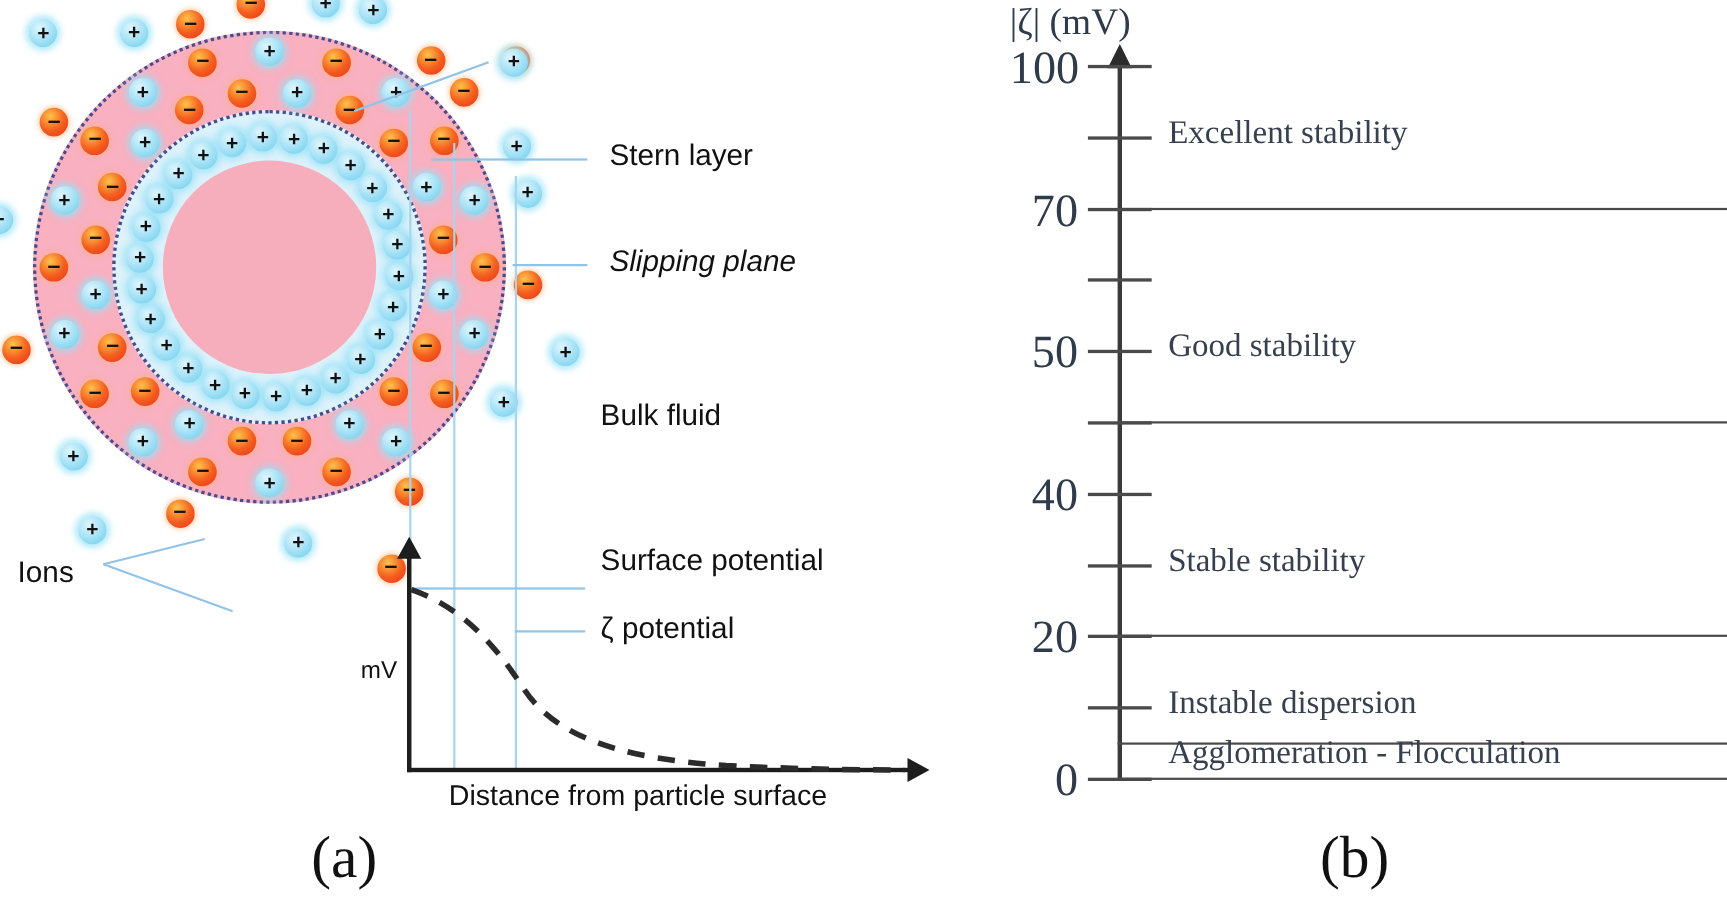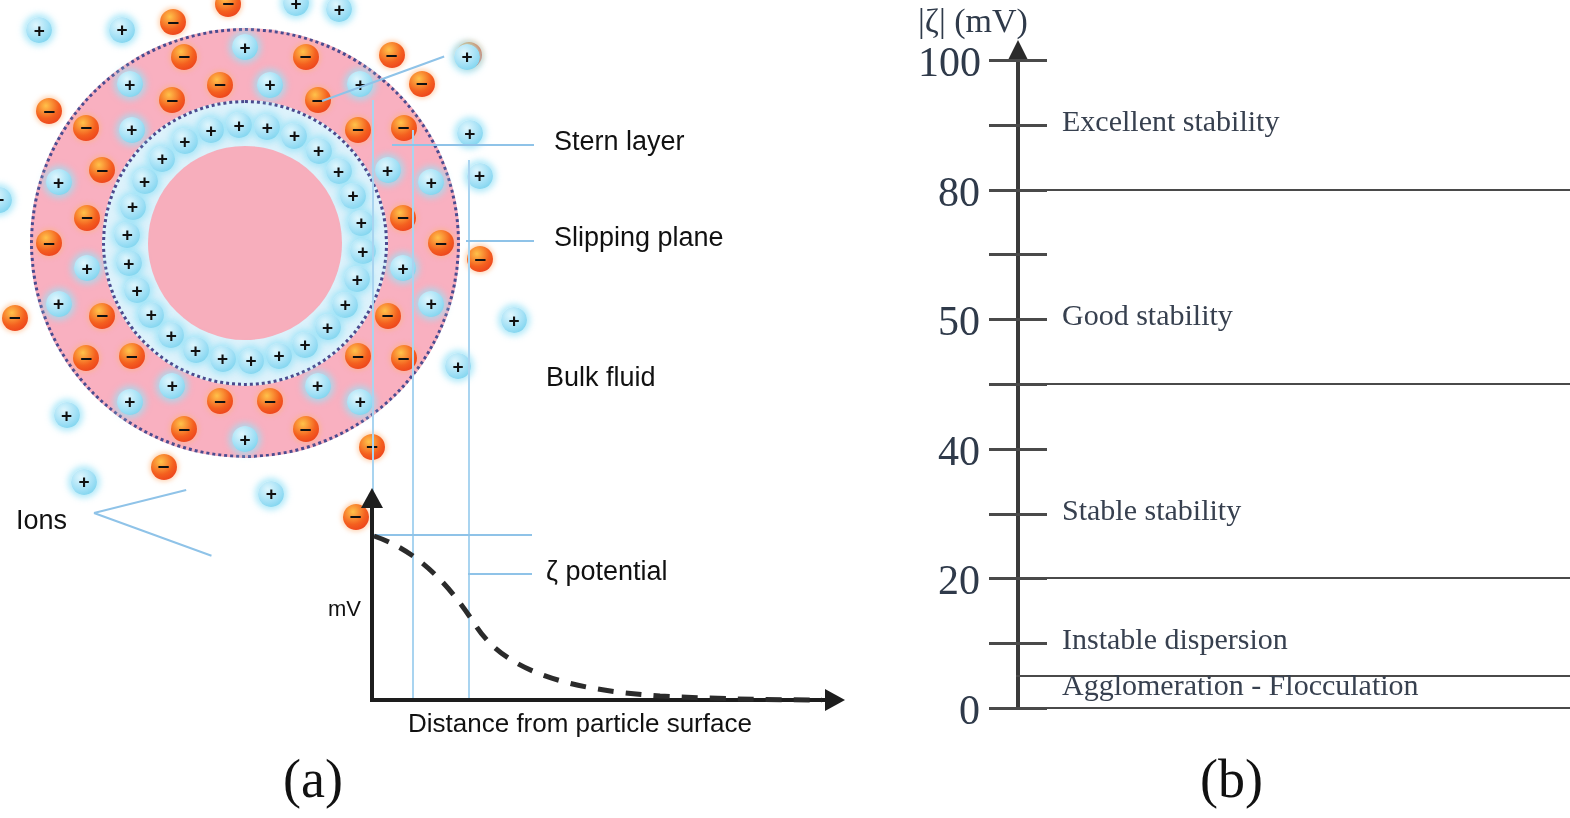--- a/index.html
+++ b/index.html
@@ -355,22 +355,23 @@
 
     <div class="leader" style="left:322px;top:100px;width:130px;transform:rotate(-20deg);transform-origin:left center;"></div>
     <div class="leader" style="left:392px;top:144px;width:142px;"></div>
     <div class="leader" style="left:466px;top:240px;width:68px;"></div>
     <div class="leader" style="left:372px;top:534px;width:160px;"></div>
     <div class="leader" style="left:468px;top:573px;width:64px;"></div>
     <div class="leader" style="left:94px;top:512px;width:125px;transform:rotate(20deg);transform-origin:left center;"></div>
     <div class="leader" style="left:94px;top:512px;width:95px;transform:rotate(-14deg);transform-origin:left center;"></div>
 
     <span class="lead-label" style="left:554px;top:126px;">Stern layer</span>
-    <span class="lead-label" style="left:554px;top:222px;">Slipping plane</span>
+    <span class="lead-label" style="left:554px;top:222px;font-style:italic;">Slipping plane</span>
     <span class="lead-label" style="left:518px;top:362px;margin-left:28px;">Bulk fluid</span>
+    <span class="lead-label" style="left:546px;top:494px;">Surface potential</span>
     <span class="lead-label" style="left:546px;top:556px;">ζ potential</span>
     <span class="lead-label" style="left:16px;top:505px;">Ions</span>
 
     <div id="inset">
       <div class="axis-v"></div>
       <div class="arrow-up"></div>
       <div class="axis-h"></div>
       <div class="arrow-right"></div>
       <svg width="520" height="230" style="position:absolute;left:0;top:0;">
         <path d="M 44 36 C 90 52, 120 86, 146 126 C 176 172, 240 190, 330 196 C 390 199, 450 200, 492 200" fill="none" stroke="#2b2b2b" stroke-width="5" stroke-dasharray="16 12" stroke-linecap="butt"></path>
@@ -394,21 +395,21 @@
           <div class="b-tick" style="left: 77px; top: 577.4px; width: 58px;"></div>
           <span class="b-ticklabel" style="left: 6px; width: 62px; top: 556.4px;">20</span>
           <div class="b-tick" style="left: 77px; top: 512.6px; width: 58px;"></div>
           <div class="b-tick" style="left: 77px; top: 447.8px; width: 58px;"></div>
           <span class="b-ticklabel" style="left: 6px; width: 62px; top: 426.8px;">40</span>
           <div class="b-tick" style="left: 77px; top: 383px; width: 58px;"></div>
           <div class="b-tick" style="left: 77px; top: 318.2px; width: 58px;"></div>
           <span class="b-ticklabel" style="left: 6px; width: 62px; top: 297.2px;">50</span>
           <div class="b-tick" style="left: 77px; top: 253.4px; width: 58px;"></div>
           <div class="b-tick" style="left: 77px; top: 188.6px; width: 58px;"></div>
-          <span class="b-ticklabel" style="left: 6px; width: 62px; top: 167.6px;">80</span>
+          <span class="b-ticklabel" style="left: 6px; width: 62px; top: 167.6px;">70</span>
           <div class="b-tick" style="left: 77px; top: 123.8px; width: 58px;"></div>
           <div class="b-tick" style="left: 77px; top: 59px; width: 58px;"></div>
           <span class="b-ticklabel" style="left: 6px; width: 62px; top: 38px;">100</span>
         </div>
       <div id="b-dividers">
           <div class="b-divider" style="left: 104px; top: 707px; width: 586px;"></div>
           <div class="b-divider" style="left: 104px; top: 674.6px; width: 586px;"></div>
           <div class="b-divider" style="left: 104px; top: 577.4px; width: 586px;"></div>
           <div class="b-divider" style="left: 104px; top: 383px; width: 586px;"></div>
           <div class="b-divider" style="left: 104px; top: 188.6px; width: 586px;"></div>

